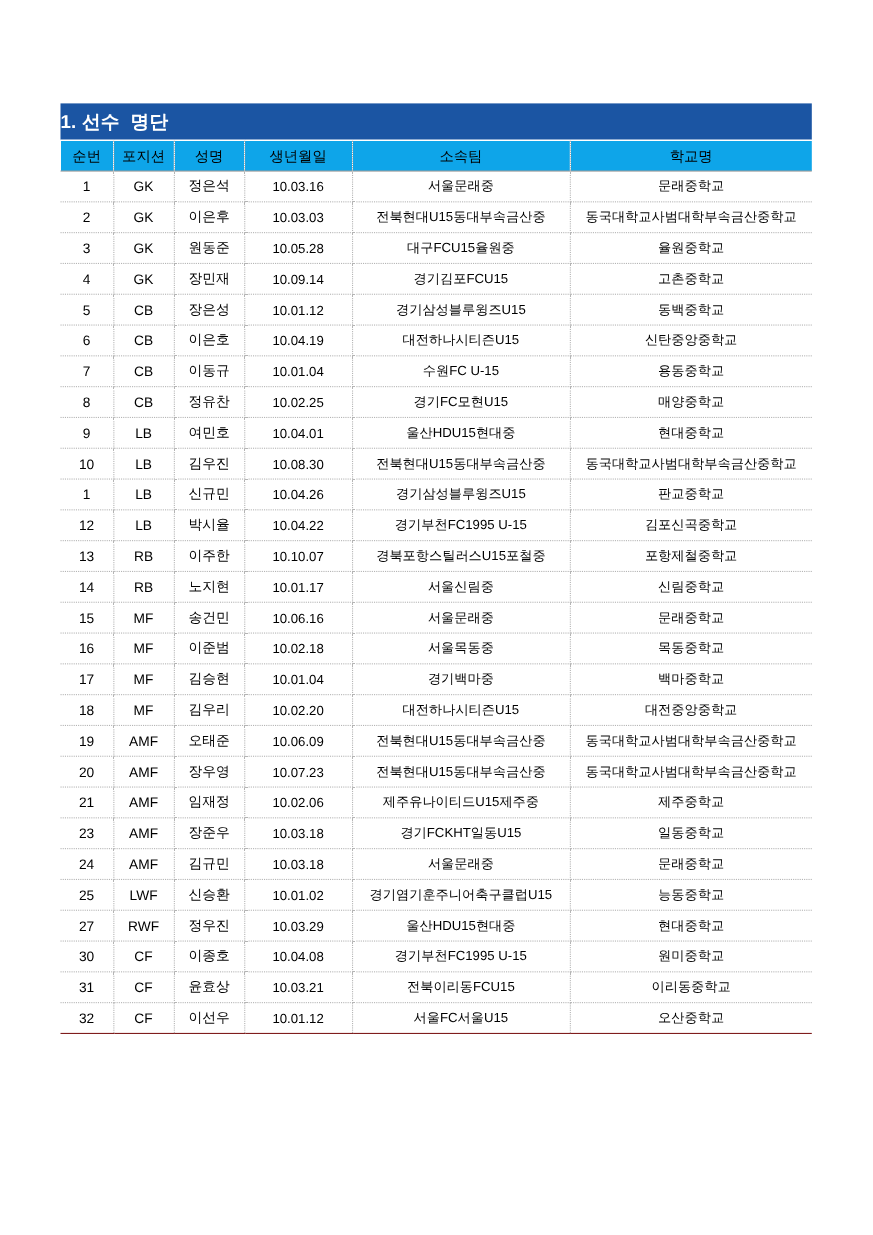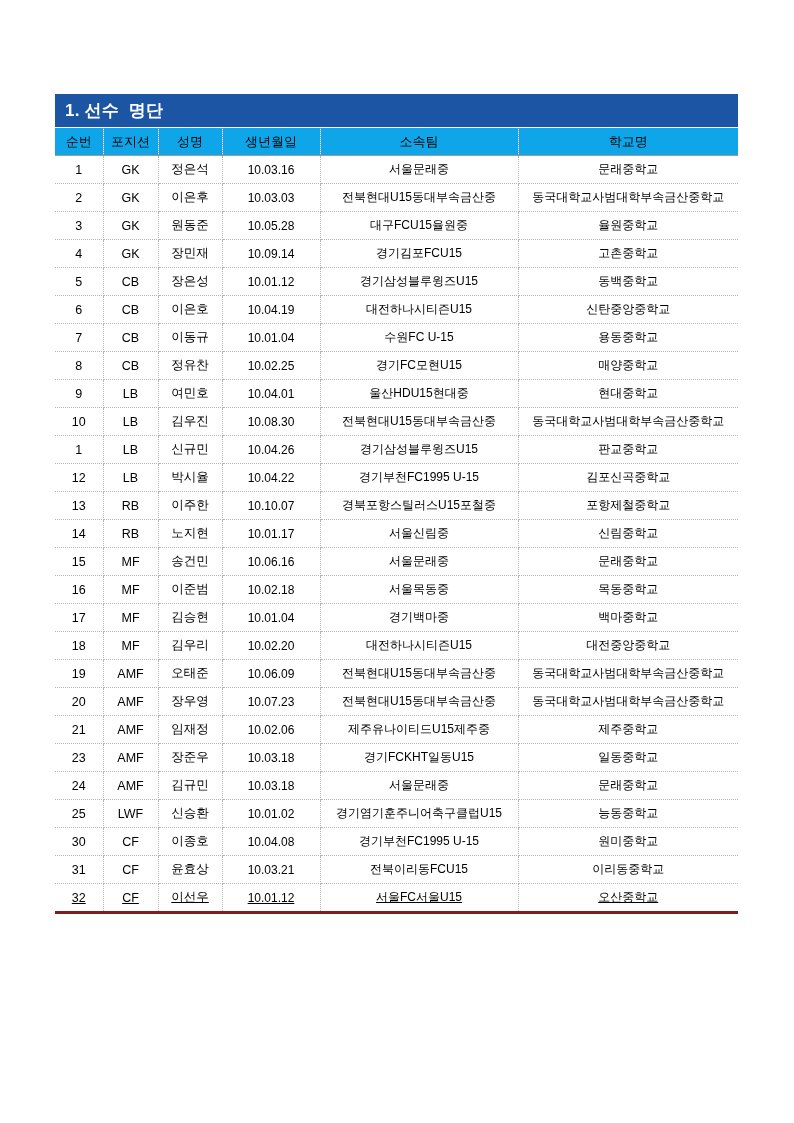--- a/index.html
+++ b/index.html
@@ -24,21 +24,21 @@
   }
   
   .section-title {
     height: 33px;
     line-height: 33px;
     background: #1B55A3;
     color: #ffffff;
     font-size: 17px;
     font-weight: bold;
     letter-spacing: 0.2px;
-    padding-left: 10px;
+    padding-left: 0;
     box-sizing: border-box;
     white-space: pre;
   }
   
   table.roster {
     width: 683px;
     border-collapse: collapse;
     table-layout: fixed;
     font-size: 12.5px;
   }
@@ -65,22 +65,21 @@
   table.roster tbody td {
     height: 27px;
     border-bottom: 1px dotted #b4b4b4;
     border-right: 1px dotted #b4b4b4;
     background: #ffffff;
   }
   table.roster tbody td:last-child {
     border-right: none;
   }
   table.roster tbody tr:last-child td {
-    border-bottom: 3px solid #7f1d1d;
-    text-decoration: underline;
+    border-bottom: 1px solid #7f1d1d;
   }
   
   col.c-no     { width: 48px; }
   col.c-pos    { width: 55px; }
   col.c-name   { width: 64px; }
   col.c-birth  { width: 98px; }
   col.c-team   { width: 198px; }
   col.c-school { width: 220px; }
 
   td.cell-team, td.cell-school { font-size: 12px; }
@@ -300,20 +299,28 @@
         </tr>
         <tr>
           <td class="cell-no">25</td>
           <td class="cell-position">LWF</td>
           <td class="cell-name">신승환</td>
           <td class="cell-birth">10.01.02</td>
           <td class="cell-team">경기염기훈주니어축구클럽U15</td>
           <td class="cell-school">능동중학교</td>
         </tr>
         <tr>
+          <td class="cell-no">27</td>
+          <td class="cell-position">RWF</td>
+          <td class="cell-name">정우진</td>
+          <td class="cell-birth">10.03.29</td>
+          <td class="cell-team">울산HDU15현대중</td>
+          <td class="cell-school">현대중학교</td>
+        </tr>
+        <tr>
           <td class="cell-no">30</td>
           <td class="cell-position">CF</td>
           <td class="cell-name">이종호</td>
           <td class="cell-birth">10.04.08</td>
           <td class="cell-team">경기부천FC1995 U-15</td>
           <td class="cell-school">원미중학교</td>
         </tr>
         <tr>
           <td class="cell-no">31</td>
           <td class="cell-position">CF</td>

